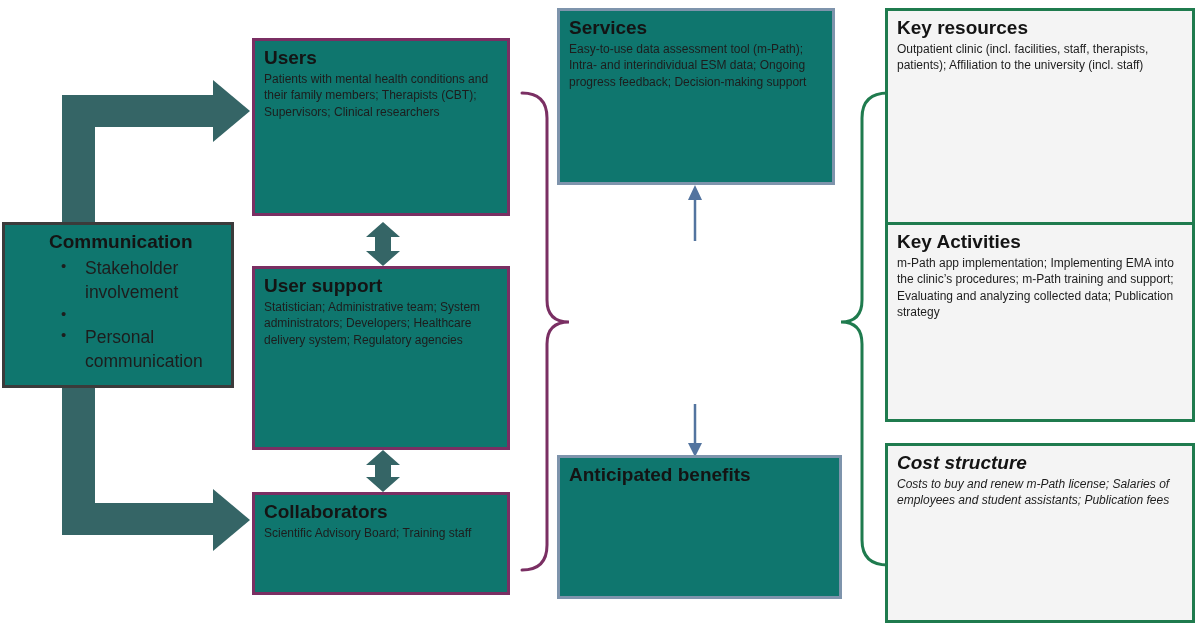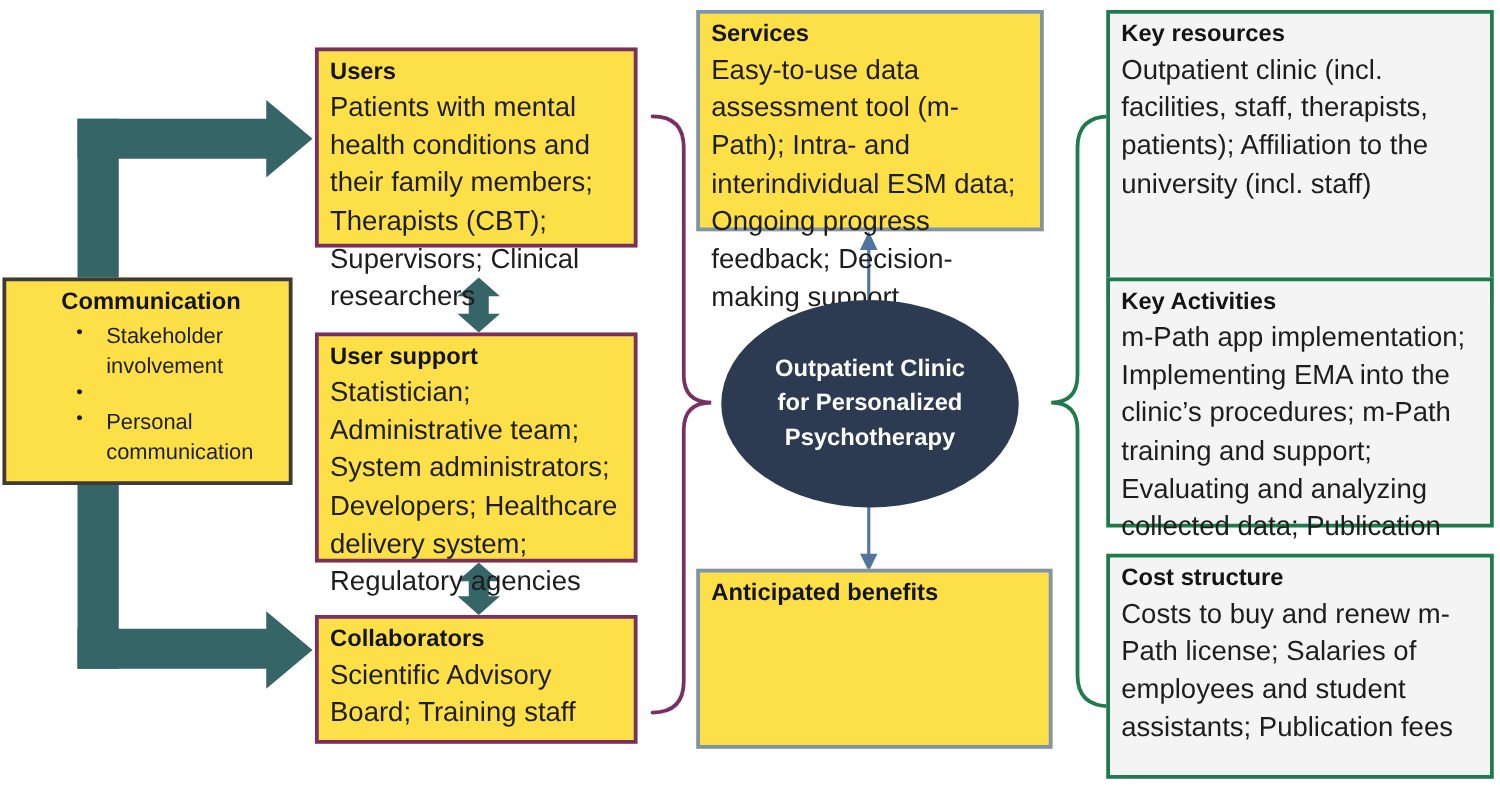--- a/index.html
+++ b/index.html
@@ -3,49 +3,49 @@
 <meta charset="utf-8">
 <style>
   html,body { margin:0; padding:0; background:#ffffff; }
   .canvas {
     position:relative; width:1200px; height:628px; background:#ffffff;
     font-family:"Liberation Sans", sans-serif; color:#1d1d1d; overflow:hidden;
   }
   svg.connectors { position:absolute; left:0; top:0; z-index:0; }
   .box {
     position:absolute; z-index:1; box-sizing:border-box;
-    background:#fde047; border:3px solid #7a2f63; padding:5px 9px 4px 9px;
+    background:#0f766e; border:3px solid #7a2f63; padding:5px 9px 4px 9px;
   }
   .box .title { font-size:19px; font-weight:bold; line-height:1.3; color:#141414; }
-  .box .body  { font-size:22px; line-height:1.38; color:#1d1d1d; }
+  .box .body  { font-size:12px; line-height:1.38; color:#1d1d1d; }
   .box.neutral { border-color:#3b3b3b; }
   .box.blue    { border-color:#7e94ac; }
   .box.green   { border-color:#1f7b4e; background:#f4f4f4; }
   .bullets { margin-top:1px; }
   .bullet-row { display:grid; grid-template-columns:24px 1fr; padding-left:12px;
                 font-size:17.5px; line-height:1.38; }
   .bullet-row .dot { font-size:15px; }
   .ellipse {
     position:absolute; z-index:1; left:577px; top:240px; width:238px; height:166px;
     background:#2c3b52; border-radius:50%;
     display:flex; align-items:center; justify-content:center; text-align:center;
   }
   .ellipse .etext {
     width:158px; color:#ffffff; font-weight:bold; font-size:19px; line-height:1.45;
   }
   
   .b-communication { left:2px;   top:222px; width:232px; height:166px;padding-left:44px; }
-  .b-users         { left:252px; top:38px;  width:258px; height:160px; }
+  .b-users         { left:252px; top:38px;  width:258px; height:178px; }
   .b-usersupport   { left:252px; top:266px; width:258px; height:184px; }
   .b-collaborators { left:252px; top:492px; width:258px; height:103px; }
   .b-services      { left:557px; top:8px;   width:278px; height:177px; }
   .b-benefits      { left:557px; top:455px; width:285px; height:144px; }
   .b-keyresources  { left:885px; top:8px;   width:310px; height:234px; }
   .b-keyactivities { left:885px; top:222px; width:310px; height:200px; }
-  .b-coststructure { left:885px; top:443px; width:310px; height:180px; }
+  .b-coststructure { left:885px; top:443px; width:310px; height:180px;font-style:italic; }
 </style>
 </head>
 <body>
 
 <div class="canvas">
 
   <svg class="connectors" width="1200" height="628" viewBox="0 0 1200 628">
 
     <g fill="#356566">
       <rect x="62" y="95" width="33" height="440"></rect>
@@ -100,23 +100,20 @@
   <div class="box b-collaborators">
     <div class="title">Collaborators</div>
     <div class="body">Scientific Advisory Board; Training staff</div>
   </div>
 
   <div class="box blue b-services">
     <div class="title">Services</div>
     <div class="body">Easy-to-use data assessment tool (m-Path); Intra- and interindividual ESM data; Ongoing progress feedback; Decision-making support</div>
   </div>
 
-  <div class="ellipse">
-    <div class="etext">Outpatient Clinic for Personalized Psychotherapy</div>
-  </div>
 
   <div class="box blue b-benefits">
     <div class="title">Anticipated benefits</div>
   </div>
 
   <div class="box green b-keyresources">
     <div class="title">Key resources</div>
     <div class="body">Outpatient clinic (incl. facilities, staff, therapists, patients); Affiliation to the university (incl. staff)</div>
   </div>
 

